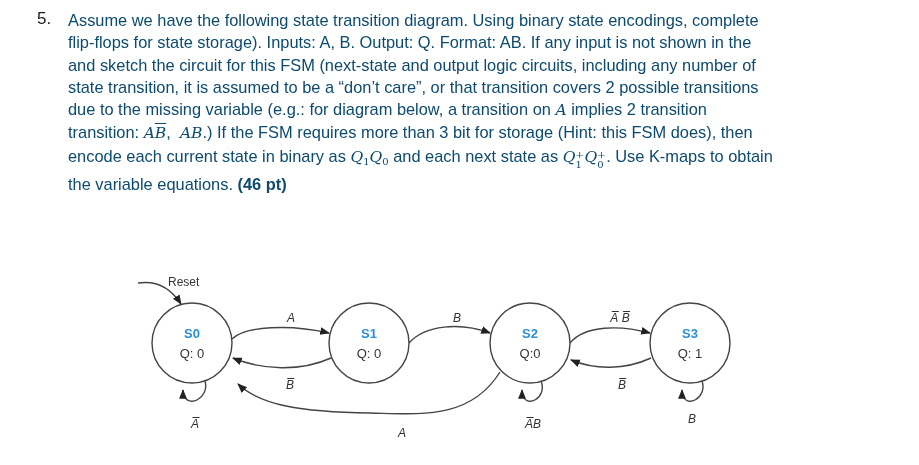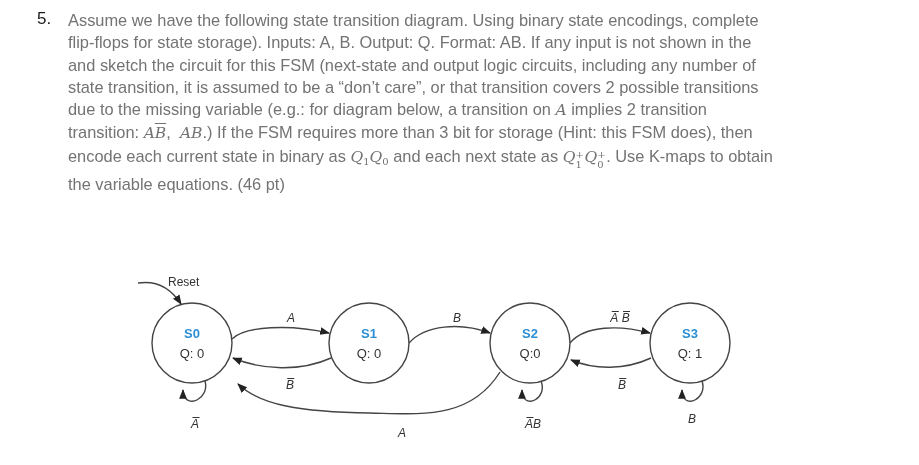--- a/index.html
+++ b/index.html
@@ -1,27 +1,27 @@
 <!DOCTYPE html>
 <html><head>
 <meta charset="utf-8">
 <style>
   html, body { margin:0; padding:0; background:#ffffff; }
   body { width:919px; height:465px; position:relative; overflow:hidden; }
   .problem { position:absolute; left:0; top:0; width:919px; }
   .num { position:absolute; left:37px; top:9px; font-family:"Liberation Sans", sans-serif; font-size:17px; color:#1a1a1a; }
-  .para { position:absolute; left:68px; top:9px; width:840px; font-family:"Liberation Sans", sans-serif; font-size:16.4px; line-height:22.3px; color:#737373; }
+  .para { position:absolute; left:68px; top:9px; width:840px; font-family:"Liberation Sans", sans-serif; font-size:16.4px; line-height:22.3px; color:#0c4a6e; }
   .line { display:block; white-space:nowrap; }
   .math { font-family:"DejaVu Serif", serif; font-style:italic; font-size:15.5px; }
   .ov { text-decoration:overline; }
   .sub { font-size:10px; vertical-align:-3px; font-style:normal; }
   .supsub { display:inline-block; position:relative; width:9px; height:10px; }
   .supsub .sp { position:absolute; left:0; top:-8px; font-size:10px; font-style:normal; }
   .supsub .sb { position:absolute; left:0; top:2px; font-size:10px; font-style:normal; }
-  b { font-weight:normal;text-align:right; }
+  b { font-weight:bold;text-align:right; }
   svg { position:absolute; left:0; top:0; }
   .st-name { font-family:"Liberation Sans", sans-serif; font-weight:bold; font-size:13px; fill:#2b8fd6; }
   .st-out { font-family:"Liberation Sans", sans-serif; font-size:13px; fill:#333; }
   .lbl { font-family:"Liberation Sans", sans-serif; font-style:italic; font-size:12px; fill:#333; }
   .reset { font-family:"Liberation Sans", sans-serif; font-size:12px; fill:#333; }
 </style>
 </head>
 <body>
 
 <div class="problem">

